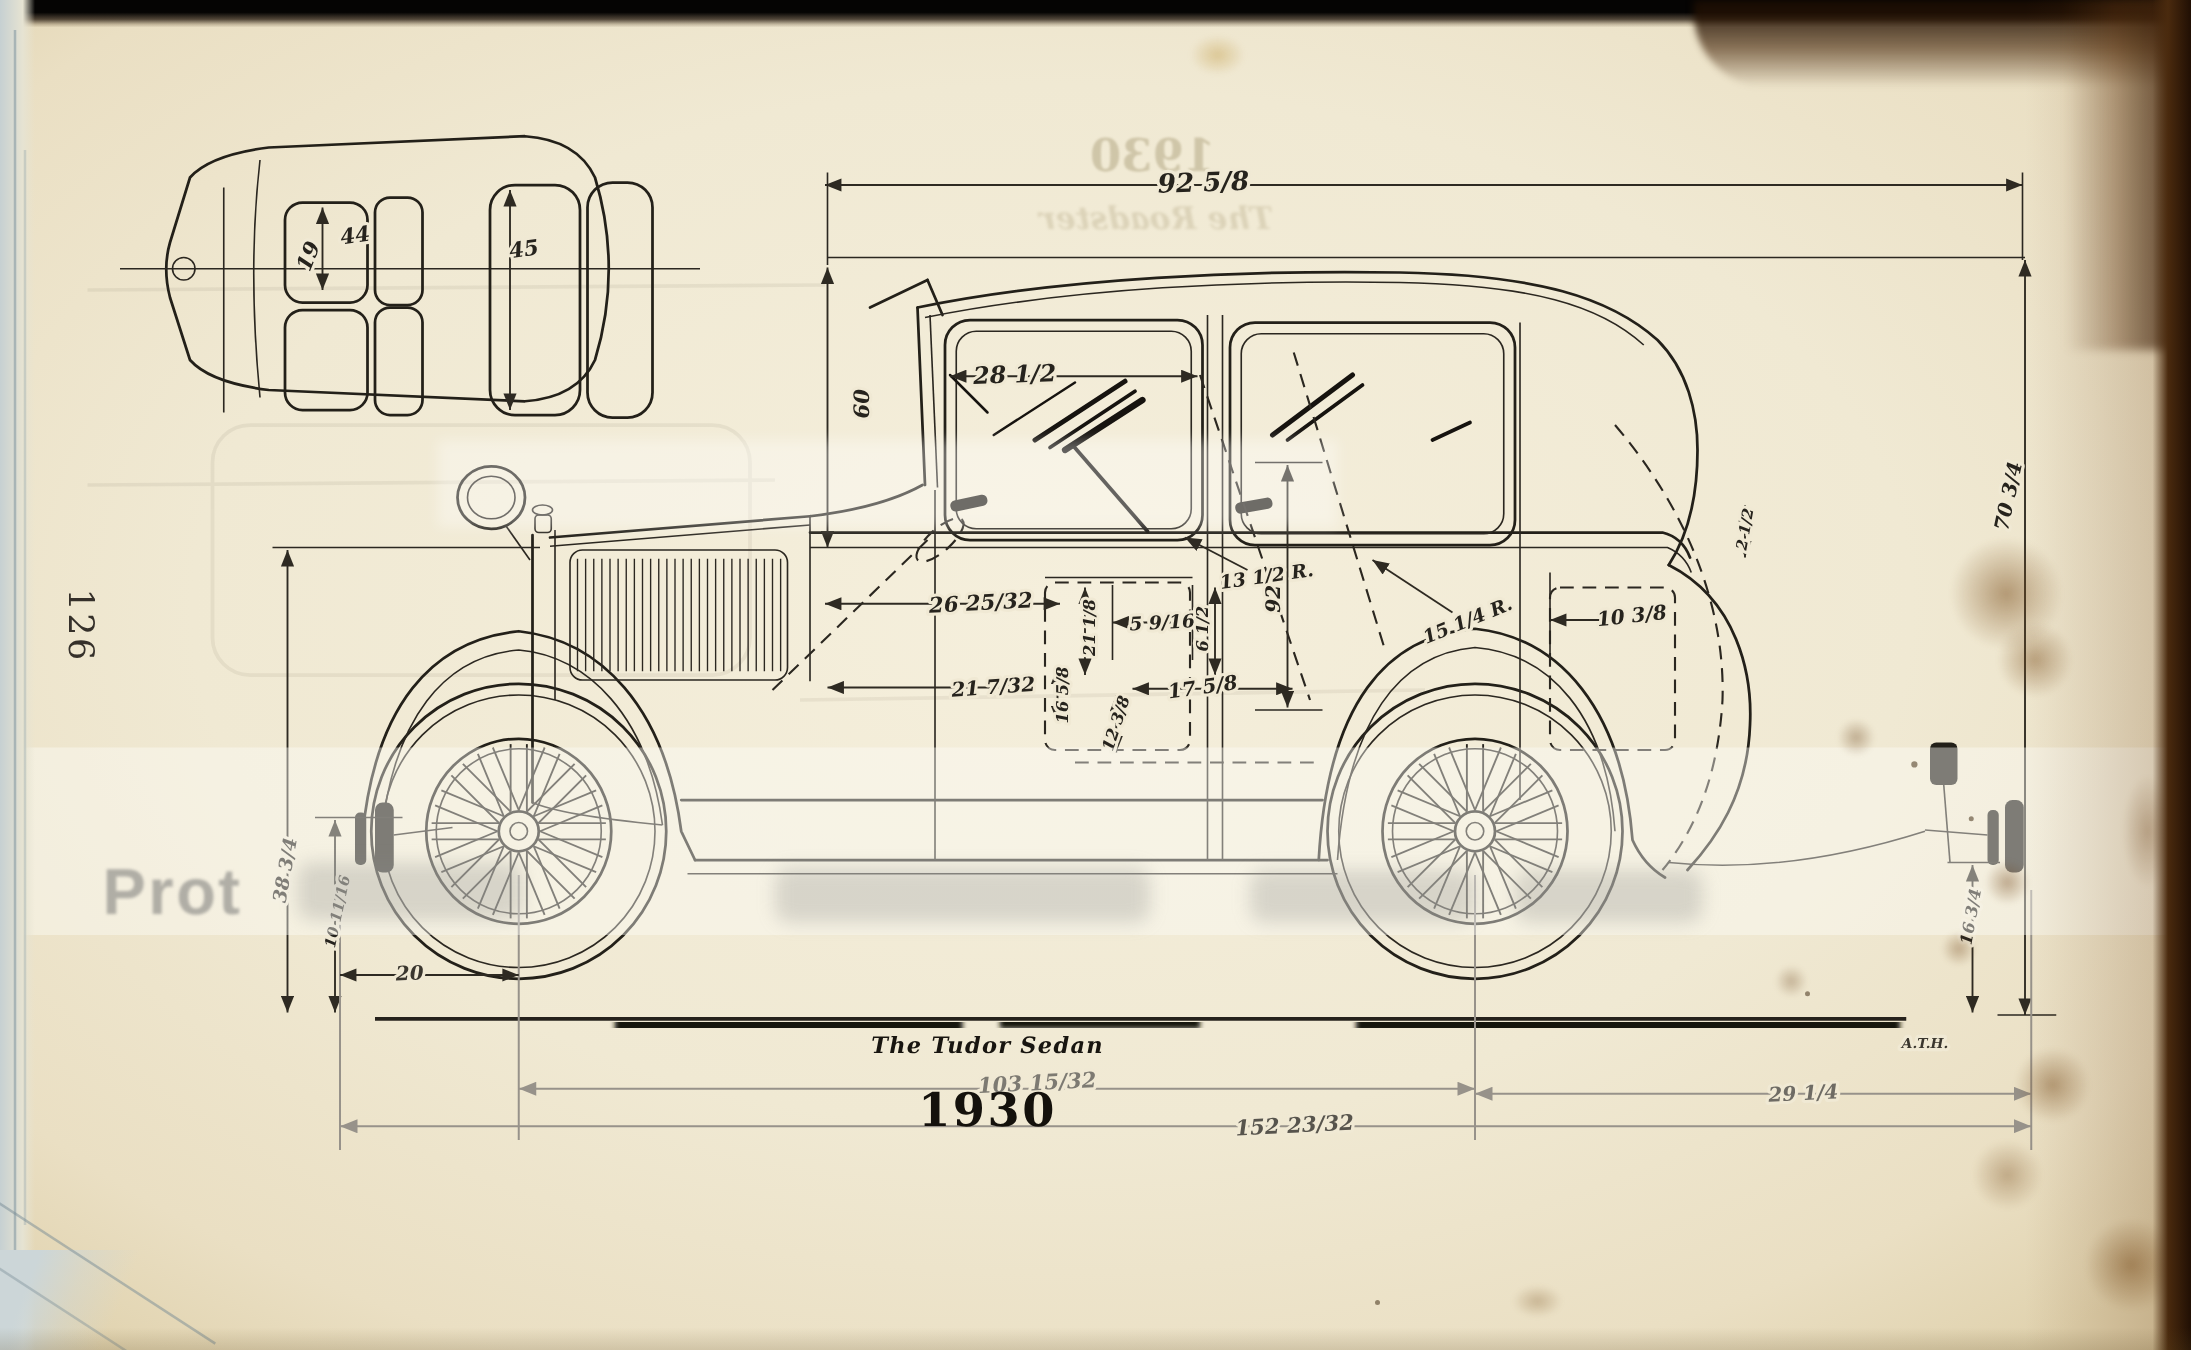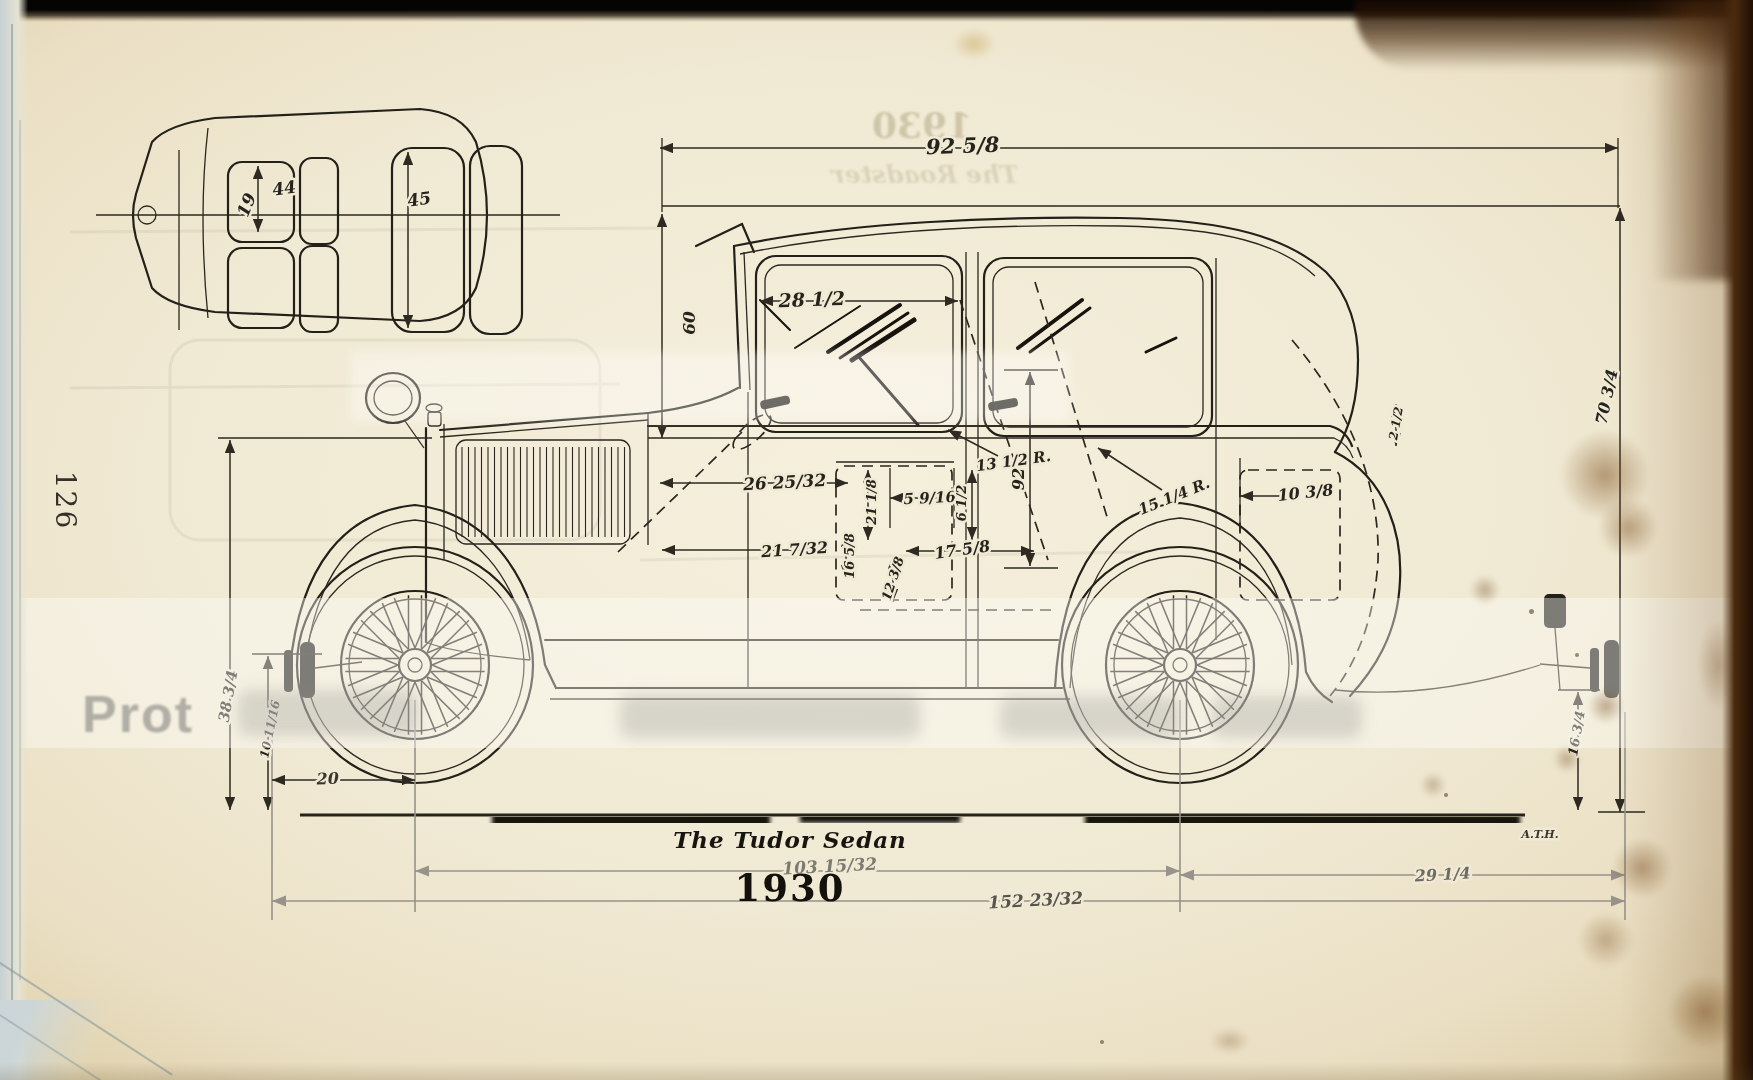--- a/index.html
+++ b/index.html
@@ -36,21 +36,21 @@
         color:#aa9d77;opacity:.30;transform:scaleX(-1);filter:blur(1.2px);}
   
   .wm-band{left:0;top:598px;width:1753px;height:150px;background:rgba(253,252,248,.42);}
   .wm-frag{position:absolute;left:82px;top:86px;font-family:"Liberation Sans",sans-serif;font-weight:bold;
         font-size:52px;color:rgba(120,120,118,.55);letter-spacing:2px;filter:blur(1.1px);}
   .wm-blob{position:absolute;background:rgba(135,135,132,.28);filter:blur(7px);border-radius:12px;}
   .haze{background:rgba(255,255,255,.34);filter:blur(5px);}
   
   .page-number{left:30px;top:484px;width:70px;text-align:center;font-size:28px;letter-spacing:2px;
         color:#35302a;transform:rotate(90deg);}
-  .caption-title{left:540px;top:826px;width:500px;text-align:center;font-size:23px;font-weight:bold;font-style:italic;
+  .caption-title{left:540px;top:826px;width:500px;text-align:center;font-size:18px;font-weight:bold;font-style:italic;
         letter-spacing:1px;color:#181510;}
   .caption-year{left:540px;top:866px;width:500px;text-align:center;font-size:37px;font-weight:bold;
         letter-spacing:2px;color:#14110c;}
   
   svg{position:absolute;left:0;top:0;}
   .ln{stroke:#232019;fill:none;stroke-width:2.2;stroke-linecap:round;}
   .lt{stroke:#2b2720;fill:none;stroke-width:1.3;}
   .dimln{stroke:#2e2a22;fill:none;stroke-width:1.5;}
   .dimg{stroke:#97928a;fill:none;stroke-width:1.6;}
   .dash{stroke:#2b2720;fill:none;stroke-width:1.7;stroke-dasharray:11 7;}

